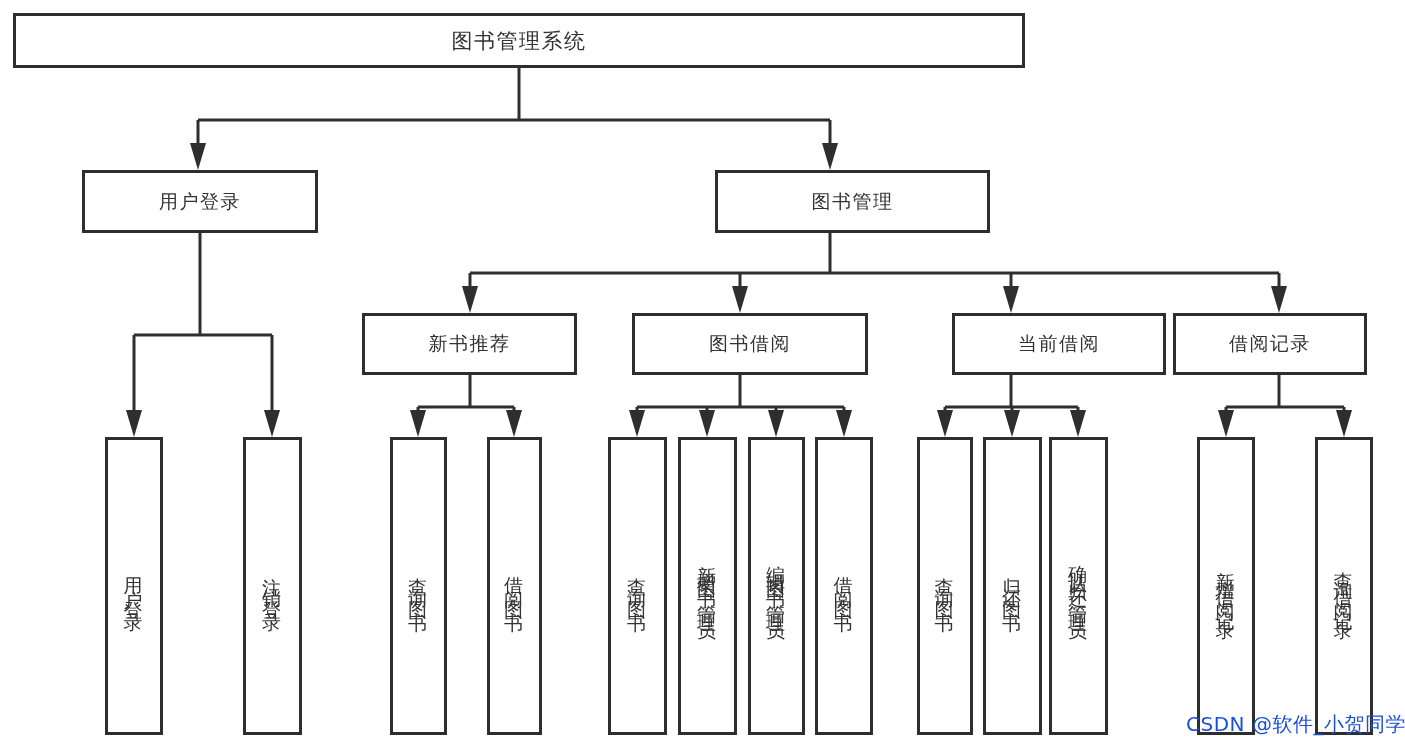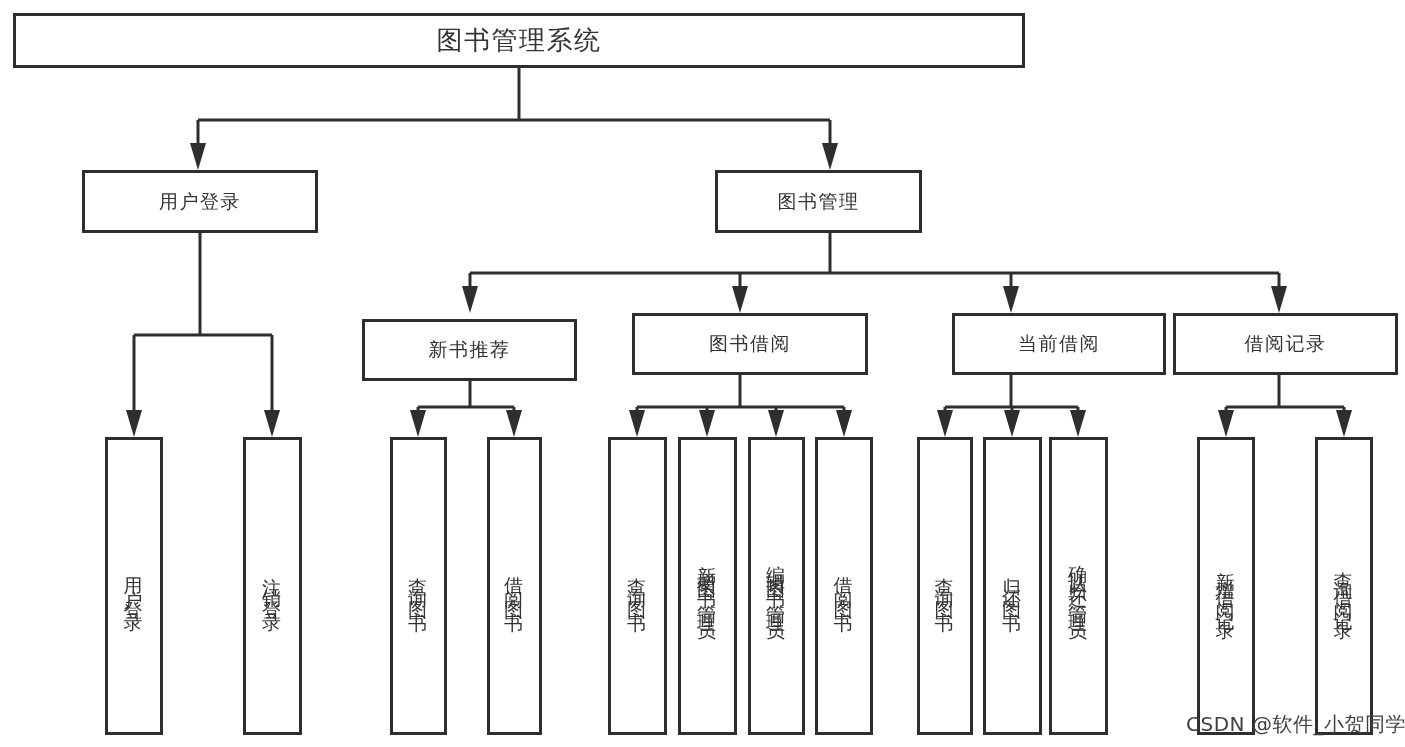--- a/index.html
+++ b/index.html
@@ -28,40 +28,40 @@
     background: #ffffff;
     color: #333333;
     display: flex;
     align-items: center;
     justify-content: center;
     z-index: 1;
     font-size: 19px;
     letter-spacing: 1.5px;
     white-space: nowrap;
   }
-  .root  { left: 13px;  top: 13px;  width: 1012px; height: 55px; font-size: 26px; }
+  .root  { left: 13px;  top: 13px;  width: 1012px; height: 55px; font-size: 21px; }
   .lvl2  { top: 170px; height: 63px; }
   .lvl3  { top: 313px; height: 62px; }
   .leaf {
     top: 437px;
     height: 298px;
     writing-mode: vertical-rl;
     text-orientation: mixed;
     white-space: normal;
   }
   .vs { letter-spacing: 12px; }  
   .vm { letter-spacing: 10px; }  
   .vl { letter-spacing: 8px;  }  
   .watermark {
     position: absolute;
     left: 1186px;
     top: 711px;
     z-index: 2;
     font-size: 20px;
-    color: #404040;
+    color: #1d4ed8;
     letter-spacing: 0.5px;
     white-space: nowrap;
   }
 </style>
 </head>
 <body>
 
 <div class="stage">
 
   <svg class="wires" width="1405" height="747" viewBox="0 0 1405 747">
@@ -129,26 +129,26 @@
       <polygon points="1004,410 1020,410 1012,437"></polygon>
       <polygon points="1070,410 1086,410 1078,437"></polygon>
       <polygon points="1218,410 1234,410 1226,437"></polygon>
       <polygon points="1336,410 1352,410 1344,437"></polygon>
     </g>
   </svg>
 
   <div class="box root">图书管理系统</div>
 
   <div class="box lvl2" style="left:82px; width:236px;">用户登录</div>
-  <div class="box lvl2" style="left:715px; width:207px;">图书管理</div>
+  <div class="box lvl2" style="left:715px; width:275px;">图书管理</div>
 
-  <div class="box lvl3" style="left:362px; width:215px;margin-top:6px;">新书推荐</div>
+  <div class="box lvl3" style="left:362px; width:215px;">新书推荐</div>
   <div class="box lvl3" style="left:632px; width:236px;">图书借阅</div>
   <div class="box lvl3" style="left:904px; width:214px;margin-left:48px;">当前借阅</div>
-  <div class="box lvl3" style="left:1173px; width:225px;">借阅记录</div>
+  <div class="box lvl3" style="left:1173px; width:194px;">借阅记录</div>
 
   <div class="box leaf vs" style="left:105px; width:58px;">用户登录</div>
   <div class="box leaf vs" style="left:243px; width:59px;">注销登录</div>
 
   <div class="box leaf vs" style="left:390px; width:57px;">查询图书</div>
   <div class="box leaf vs" style="left:487px; width:55px;">借阅图书</div>
 
   <div class="box leaf vs" style="left:608px; width:59px;">查询图书</div>
   <div class="box leaf vl" style="left:678px; width:59px;">新增图书（管理员）</div>
   <div class="box leaf vl" style="left:748px; width:57px;">编辑图书（管理员）</div>

